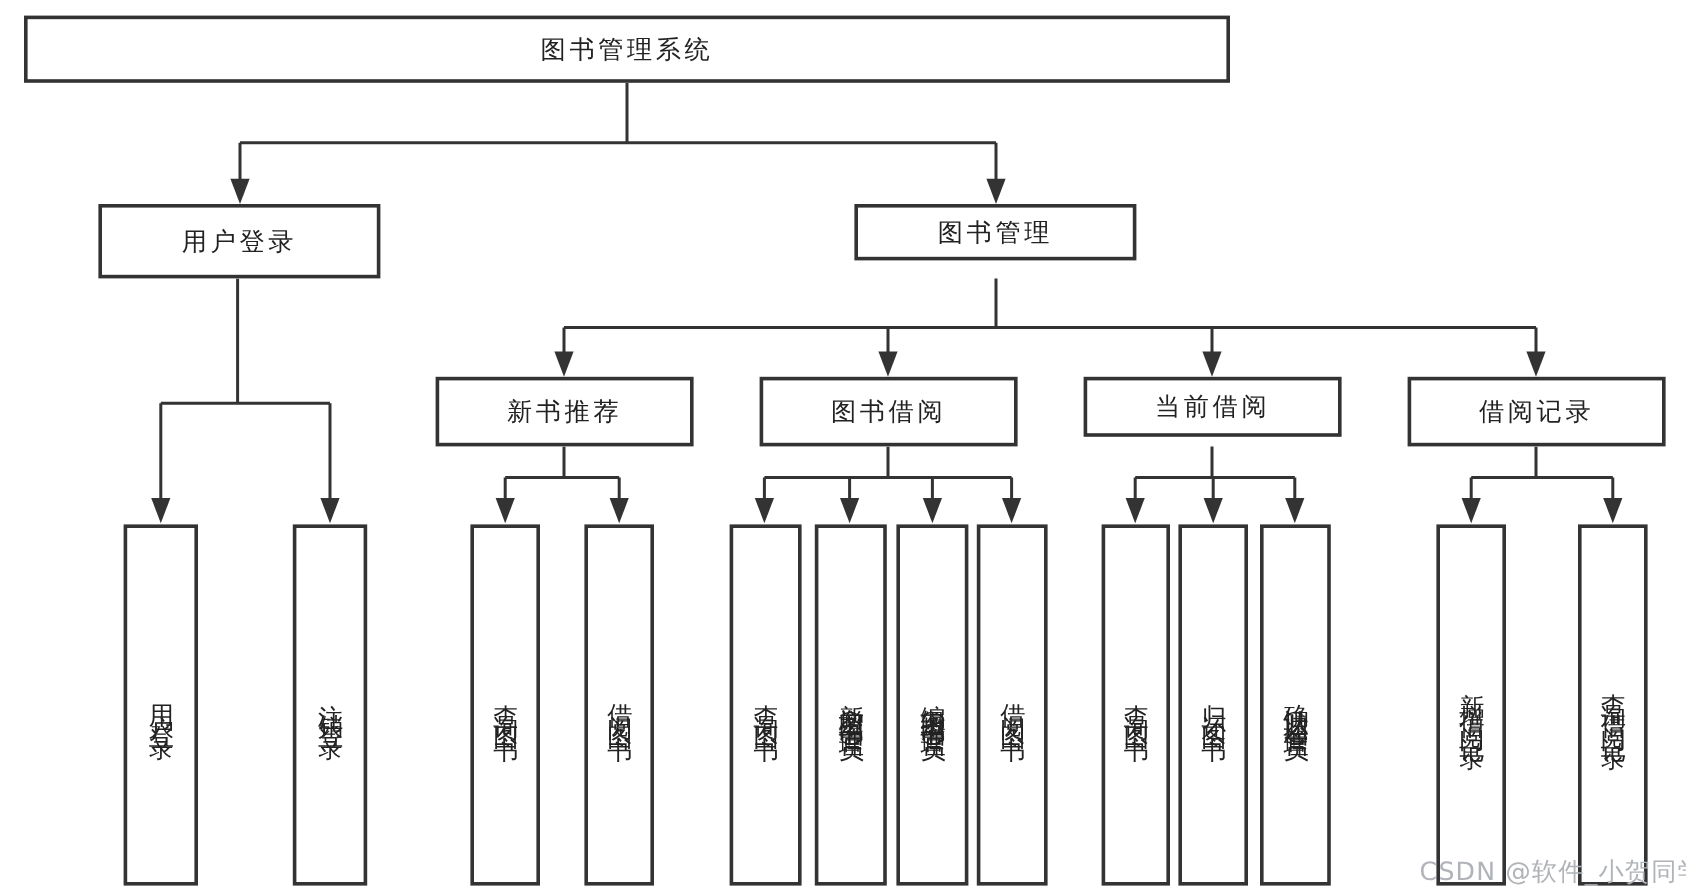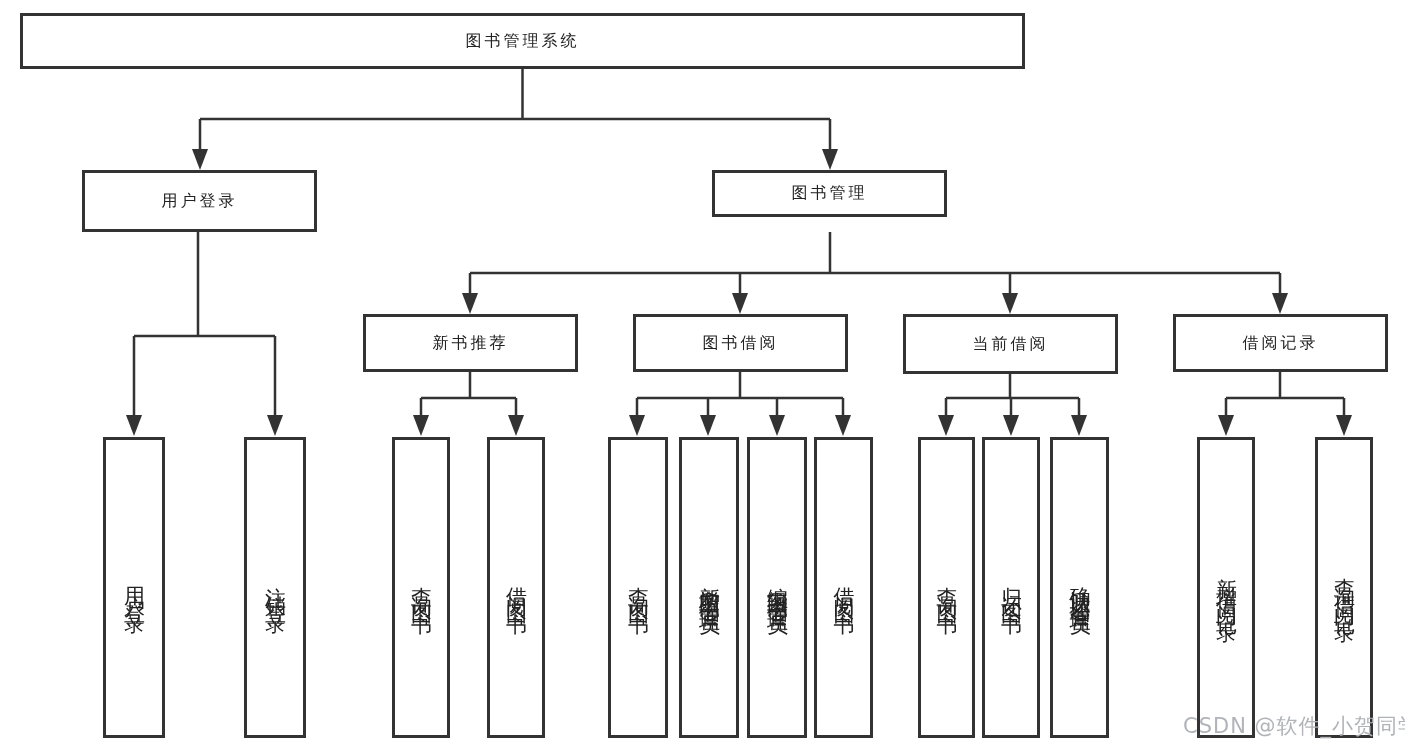--- a/index.html
+++ b/index.html
@@ -23,21 +23,21 @@
     position: absolute;
     box-sizing: border-box;
     background: var(--box-fill);
     border: 3px solid var(--box-border);
     display: flex;
     align-items: center;
     justify-content: center;
     color: var(--text);
   }
   .hlabel {
-    font-size: 16px;
+    font-size: 21px;
     letter-spacing: 3px;
     white-space: nowrap;
     color: var(--text);
   }
   .vlabel {
     writing-mode: vertical-rl;
     text-orientation: mixed;
     font-size: 21px;
     letter-spacing: 9px;
     line-height: 1;
@@ -108,21 +108,21 @@
   <div class="box" style="left:712px; top:170px; width:235px; height:47px;">
     <span class="hlabel">图书管理</span>
   </div>
 
   <div class="box" style="left:363px; top:314px; width:215px; height:58px;">
     <span class="hlabel">新书推荐</span>
   </div>
   <div class="box" style="left:633px; top:314px; width:215px; height:58px;">
     <span class="hlabel">图书借阅</span>
   </div>
-  <div class="box" style="left:903px; top:314px; width:215px; height:60px;">
+  <div class="box" style="left:903px; top:314px; width:215px; height:50px;">
     <span class="hlabel">当前借阅</span>
   </div>
   <div class="box" style="left:1173px; top:314px; width:215px; height:58px;">
     <span class="hlabel">借阅记录</span>
   </div>
 
   <div class="box" style="left:103px; top:437px; width:62px; height:301px;">
     <span class="vlabel">用户登录</span>
   </div>
   <div class="box" style="left:244px; top:437px; width:62px; height:301px;">

